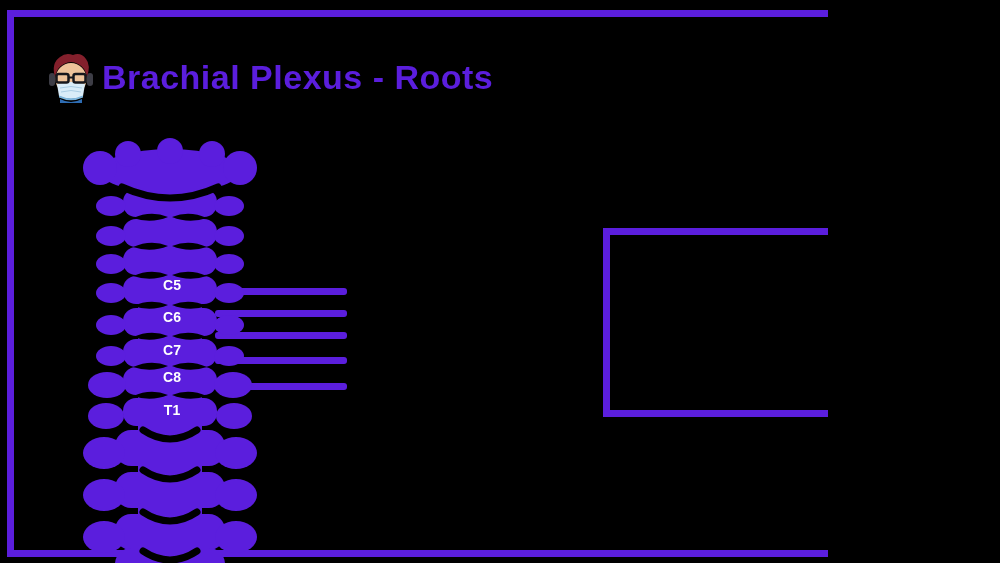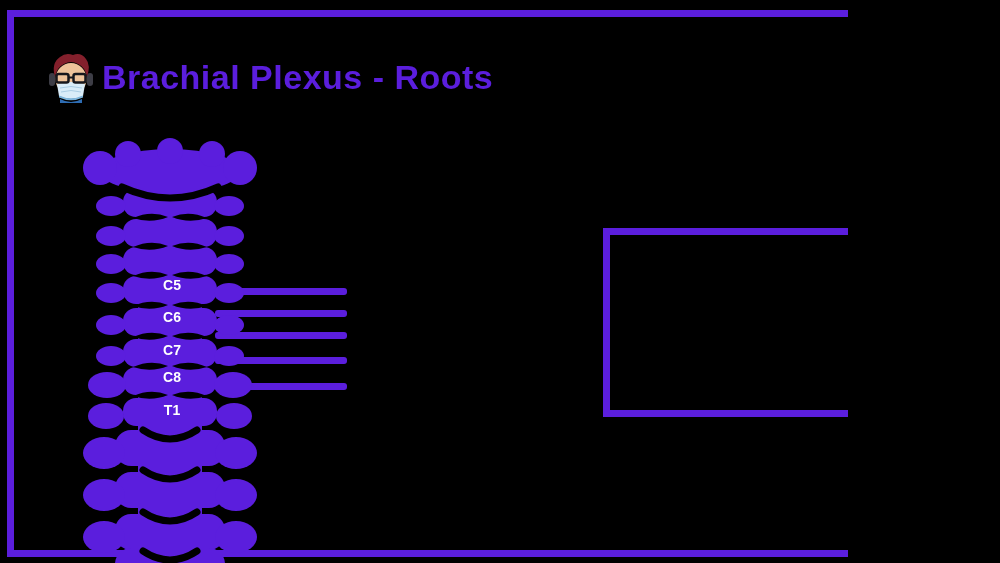--- a/index.html
+++ b/index.html
@@ -1,18 +1,18 @@
 <!DOCTYPE html>
 <html style="--accent: #5B1EDD; --bg: #000000; --label: #FFFFFF;"><head>
 <meta charset="utf-8">
 <style>
   html,body{margin:0;padding:0;background:#000;}
   .canvas{
     position:relative;width:828px;height:563px;background:var(--bg,#000);
-    overflow:hidden;font-family:"Liberation Sans",sans-serif;padding-left:20px;
+    overflow:hidden;font-family:"Liberation Sans",sans-serif;
   }
   .outer-border{
     position:absolute;left:7px;top:10px;width:985px;height:547px;
     box-sizing:border-box;border:7px solid var(--accent,#5B1EDD);
   }
   .header{
     position:absolute;left:48px;top:50px;height:54px;
     display:flex;align-items:center;gap:8px;z-index:3;
   }
   .avatar{width:46px;height:52px;display:block;}

